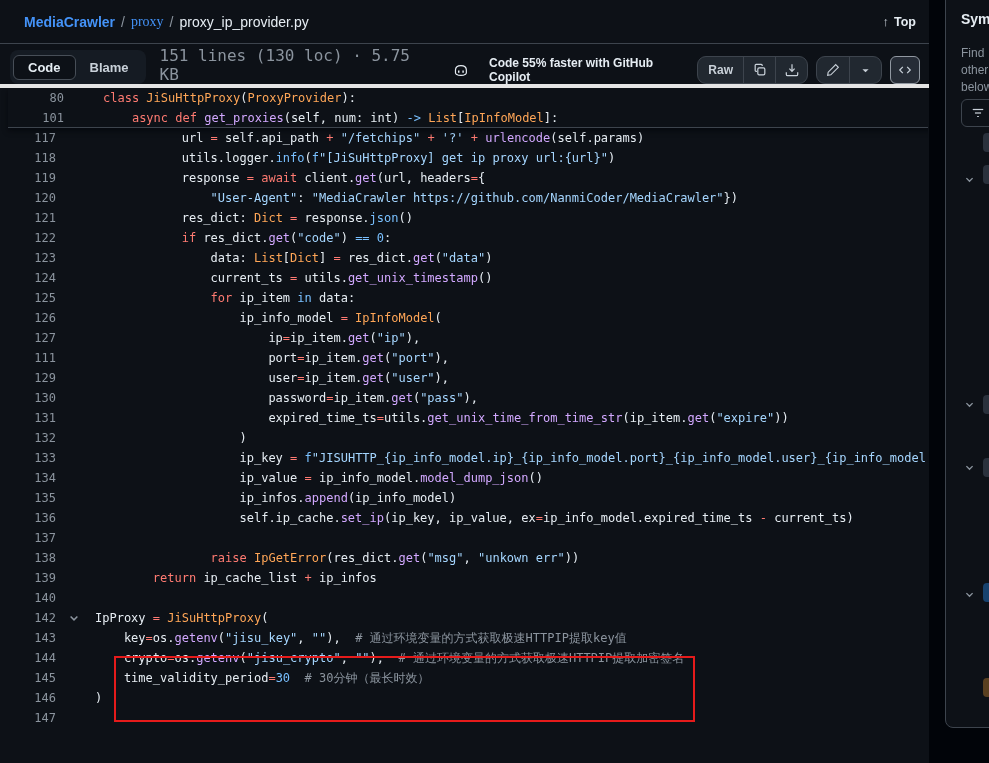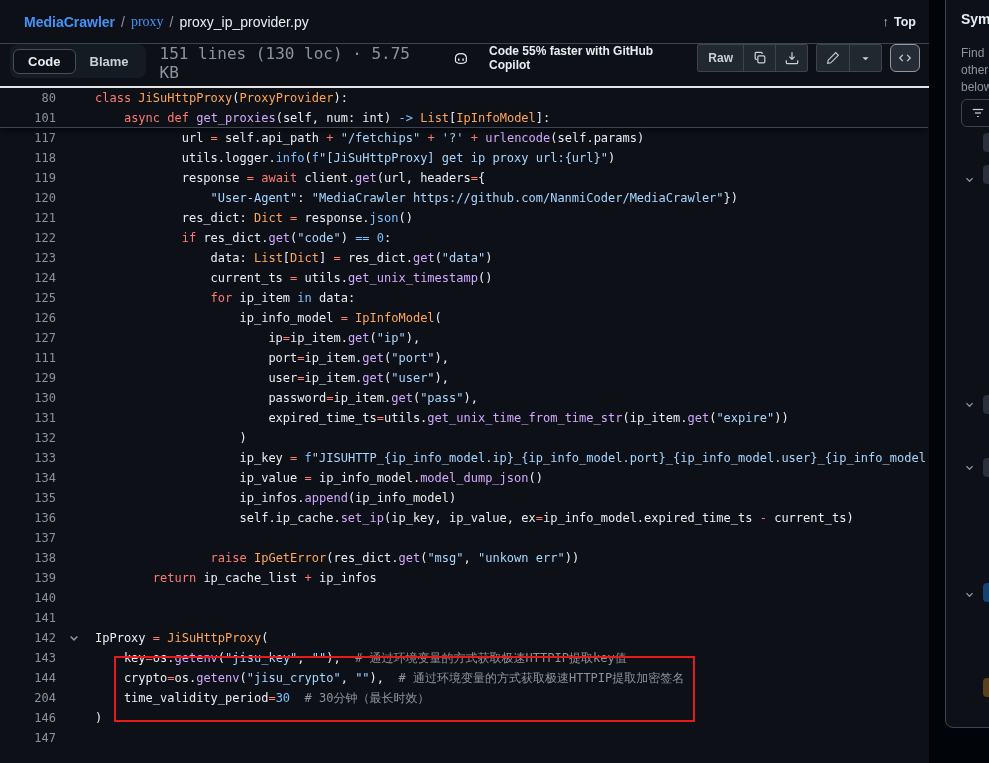--- a/index.html
+++ b/index.html
@@ -14,53 +14,53 @@
   .file-header { height:44px; display:flex; align-items:center; justify-content:space-between;
     padding:0 16px 0 24px; border-bottom:1px solid #3d444d; }
   .breadcrumb { font-size:14px; color:#8b949e; display:flex; gap:6px; align-items:center; }
   .crumb-link { color:#4493f8; text-decoration:none; font-weight:600; cursor:pointer; }
   .crumb-link.reg { font-weight:400;font-family:Liberation Serif, serif; }
   .crumb-file { color:#e6edf3; font-weight:400; }
   .top-link { color:#e6edf3; font-size:12.5px; font-weight:600; display:flex; gap:5px;
     align-items:center; cursor:pointer; }
   .top-link .arr { color:#c9d1d9; font-size:13px; }
 
-  .file-toolbar { height:44px; display:flex; align-items:flex-start; padding:0 12px 0 10px;
-    border-bottom:2px solid #e5e5e5; gap:14px; }
+  .file-toolbar { height:44px; display:flex; align-items:flex-end; padding:0 12px 0 10px;
+    border-bottom:4px solid #e5e5e5; gap:14px; }
   .seg-group { display:flex; align-items:center; background:#151b23; border-radius:8px;
     padding:3px; height:34px; }
   .seg { font-size:13px; font-weight:600; color:#c9d1d9; padding:4px 14px; border-radius:6px;
     cursor:pointer; }
   .seg.active { background:#0d1117; border:1px solid #474e57; color:#e6edf3; }
   .file-info { font-family:"DejaVu Sans Mono",monospace; font-size:16px; color:#8b949e; }
   .copilot { display:flex; align-items:center; gap:20px; margin-left:18px; }
   .copilot-txt { font-size:12px; font-weight:700; color:#e6edf3; }
   .toolbar-right { margin-left:auto; display:flex; align-items:center; gap:8px; }
   .btn-group { display:flex; align-items:stretch; height:28px; background:#212830;
-    border:1px solid #3d444d; border-radius:2px; overflow:hidden; }
+    border:1px solid #3d444d; border-radius:9px; overflow:hidden; }
   .btn-seg { display:flex; align-items:center; justify-content:center; padding:0 10px;
     color:#c9d1d9; font-size:12px; font-weight:600; cursor:pointer; }
   .btn-seg + .btn-seg { border-left:1px solid #3d444d; }
   .icon-btn { width:32px; padding:0; }
   .sym-toggle { width:30px; height:28px; background:#262c36; border:1px solid #9198a1;
     border-radius:6px; display:flex; align-items:center; justify-content:center; cursor:pointer; }
   svg.oct { display:block; }
 
   
   .code-area { position:relative; width:928px; height:675px; overflow:hidden;
     font-family:"DejaVu Sans Mono",monospace; font-size:12px; line-height:20px; }
   .code-lines { position:absolute; left:0; top:20px; width:928px; }
   .code-row { display:flex; height:20px; white-space:pre; }
   .ln { width:62px; padding-right:6px; text-align:right; color:#8b949e; flex:none; cursor:pointer; }
   .gut { width:33px; flex:none; display:flex; align-items:center; padding-left:6px; }
   .codetext { flex:1; overflow:hidden; white-space:pre; color:#e6edf3; }
   .tk-p { color:#e6edf3; } .tk-k { color:#ff7b72; } .tk-o { color:#ffa657; }
   .tk-f { color:#d2a8ff; } .tk-b { color:#79c0ff; } .tk-s { color:#a5d6ff; }
   .tk-c { color:#8b949e; }
-  .sticky-lines { position:absolute; left:0; top:0; width:928px; height:40px; background:#0d1117;
+  .sticky-lines { position:absolute; left:8px; top:0; width:928px; height:40px; background:#0d1117;
     border-bottom:1px solid #3d444d; box-shadow:0 3px 5px rgba(1,4,9,.55); z-index:2; }
   .red-box { position:absolute; left:114px; top:568px; width:581px; height:66px;
     border:2px solid #e51b1b; z-index:3; pointer-events:none; }
 
   
   .gutter-col { position:absolute; left:929px; top:0; width:16px; height:763px; background:#010409; }
   .symbols-panel { position:absolute; left:945px; top:-8px; width:60px; height:736px;
     background:#0d1117; border:1px solid #3d444d; border-radius:8px; overflow:hidden; }
   .sym-inner { position:relative; padding:18px 0 0 15px; height:100%; }
   .sym-title { font-size:14px; font-weight:700; color:#e6edf3; }
@@ -162,27 +162,26 @@
           <div class="code-row"><div class="ln">131</div><div class="gut"></div><div class="codetext"><span class="tk-p">                        expired_time_ts</span><span class="tk-k">=</span><span class="tk-p">utils.</span><span class="tk-f">get_unix_time_from_time_str</span><span class="tk-p">(ip_item.</span><span class="tk-f">get</span><span class="tk-p">(</span><span class="tk-s">"expire"</span><span class="tk-p">))</span></div></div>
           <div class="code-row"><div class="ln">132</div><div class="gut"></div><div class="codetext"><span class="tk-p">                    )</span></div></div>
           <div class="code-row"><div class="ln">133</div><div class="gut"></div><div class="codetext"><span class="tk-p">                    ip_key </span><span class="tk-k">=</span><span class="tk-p"> </span><span class="tk-b">f</span><span class="tk-s">"JISUHTTP_{ip_info_model.ip}_{ip_info_model.port}_{ip_info_model.user}_{ip_info_model</span></div></div>
           <div class="code-row"><div class="ln">134</div><div class="gut"></div><div class="codetext"><span class="tk-p">                    ip_value </span><span class="tk-k">=</span><span class="tk-p"> ip_info_model.</span><span class="tk-f">model_dump_json</span><span class="tk-p">()</span></div></div>
           <div class="code-row"><div class="ln">135</div><div class="gut"></div><div class="codetext"><span class="tk-p">                    ip_infos.</span><span class="tk-f">append</span><span class="tk-p">(ip_info_model)</span></div></div>
           <div class="code-row"><div class="ln">136</div><div class="gut"></div><div class="codetext"><span class="tk-p">                    self.ip_cache.</span><span class="tk-f">set_ip</span><span class="tk-p">(ip_key, ip_value, ex</span><span class="tk-k">=</span><span class="tk-p">ip_info_model.expired_time_ts </span><span class="tk-k">-</span><span class="tk-p"> current_ts)</span></div></div>
           <div class="code-row"><div class="ln">137</div><div class="gut"></div></div>
           <div class="code-row"><div class="ln">138</div><div class="gut"></div><div class="codetext"><span class="tk-p">                </span><span class="tk-k">raise</span><span class="tk-p"> </span><span class="tk-o">IpGetError</span><span class="tk-p">(res_dict.</span><span class="tk-f">get</span><span class="tk-p">(</span><span class="tk-s">"msg"</span><span class="tk-p">, </span><span class="tk-s">"unkown err"</span><span class="tk-p">))</span></div></div>
           <div class="code-row"><div class="ln">139</div><div class="gut"></div><div class="codetext"><span class="tk-p">        </span><span class="tk-k">return</span><span class="tk-p"> ip_cache_list </span><span class="tk-k">+</span><span class="tk-p"> ip_infos</span></div></div>
           <div class="code-row"><div class="ln">140</div><div class="gut"></div><div class="codetext"></div></div>
-          <div class="code-row"><div class="ln">141</div><div class="gut"></div><div class="codetext"></div></div>
           <div class="code-row"><div class="ln">142</div><div class="gut"><svg width="12" height="12" viewBox="0 0 16 16" fill="none" stroke="#8b949e" stroke-width="2">
                 <path d="M3.5 6l4.5 4.5L12.5 6"></path>
               </svg></div><div class="codetext"><span class="tk-p">IpProxy </span><span class="tk-k">=</span><span class="tk-p"> </span><span class="tk-o">JiSuHttpProxy</span><span class="tk-p">(</span></div></div>
           <div class="code-row"><div class="ln">143</div><div class="gut"></div><div class="codetext"><span class="tk-p">    key</span><span class="tk-k">=</span><span class="tk-p">os.</span><span class="tk-f">getenv</span><span class="tk-p">(</span><span class="tk-s">"jisu_key"</span><span class="tk-p">, </span><span class="tk-s">""</span><span class="tk-p">),  </span><span class="tk-c"># 通过环境变量的方式获取极速HTTPIP提取key值</span></div></div>
           <div class="code-row"><div class="ln">144</div><div class="gut"></div><div class="codetext"><span class="tk-p">    crypto</span><span class="tk-k">=</span><span class="tk-p">os.</span><span class="tk-f">getenv</span><span class="tk-p">(</span><span class="tk-s">"jisu_crypto"</span><span class="tk-p">, </span><span class="tk-s">""</span><span class="tk-p">),  </span><span class="tk-c"># 通过环境变量的方式获取极速HTTPIP提取加密签名</span></div></div>
-          <div class="code-row"><div class="ln">204</div><div class="gut"></div><div class="codetext"><span class="tk-p">    time_validity_period</span><span class="tk-k">=</span><span class="tk-b">30</span><span class="tk-p">  </span><span class="tk-c"># 30分钟（最长时效）</span></div></div>
+          <div class="code-row"><div class="ln">145</div><div class="gut"></div><div class="codetext"><span class="tk-p">    time_validity_period</span><span class="tk-k">=</span><span class="tk-b">30</span><span class="tk-p">  </span><span class="tk-c"># 30分钟（最长时效）</span></div></div>
           <div class="code-row"><div class="ln">146</div><div class="gut"></div><div class="codetext"><span class="tk-p">)</span></div></div>
           <div class="code-row"><div class="ln">147</div><div class="gut"></div><div class="codetext"></div></div>
         </div>
       <div class="sticky-lines" id="sticky-lines">
           <div class="code-row"><div class="ln">80</div><div class="gut"></div><div class="codetext"><span class="tk-k">class</span><span class="tk-p"> </span><span class="tk-o">JiSuHttpProxy</span><span class="tk-p">(</span><span class="tk-o">ProxyProvider</span><span class="tk-p">):</span></div></div>
           <div class="code-row"><div class="ln">101</div><div class="gut"></div><div class="codetext"><span class="tk-p">    </span><span class="tk-k">async</span><span class="tk-p"> </span><span class="tk-k">def</span><span class="tk-p"> </span><span class="tk-f">get_proxies</span><span class="tk-p">(self, num: int) </span><span class="tk-b">-&gt;</span><span class="tk-p"> </span><span class="tk-o">List</span><span class="tk-p">[</span><span class="tk-o">IpInfoModel</span><span class="tk-p">]:</span></div></div>
         </div>
       <div class="red-box"></div>
     </div>
 

